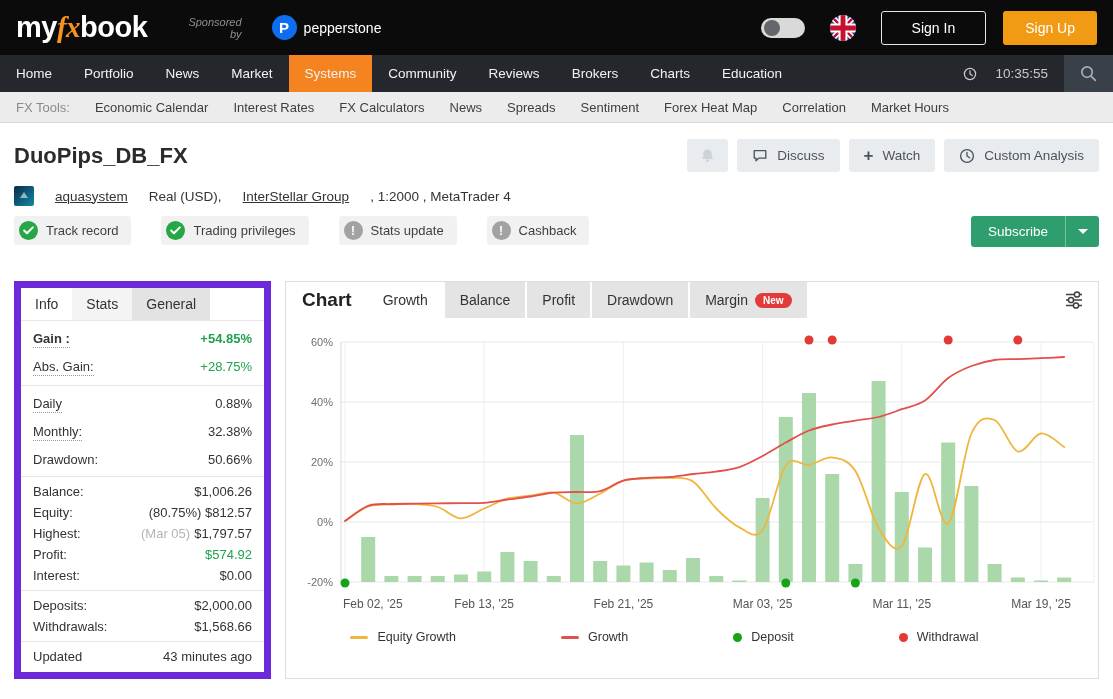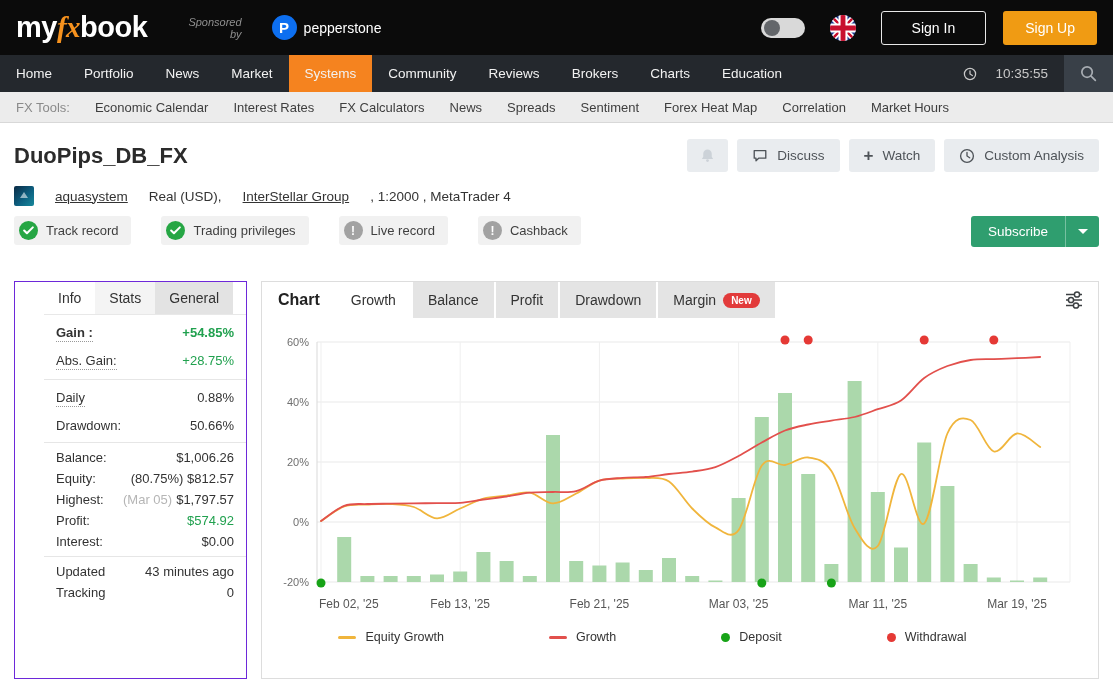--- a/index.html
+++ b/index.html
@@ -55,39 +55,39 @@
   .bicon.ok { background:#26a644; }
   .bicon.warn { background:#a2a2a2; color:#fff; font-weight:bold; font-size:12px; }
   .subscribe { margin-left:auto; display:flex; cursor:pointer; }
   .sub-main { background:#2f9e6f; color:#fff; font-size:13.5px; padding:0 17px; height:31px; line-height:31px; border-radius:3px 0 0 3px; }
   .sub-arrow { background:#2f9e6f; border-left:1px solid rgba(255,255,255,.35); width:34px; border-radius:0 3px 3px 0; display:flex; align-items:center; justify-content:center; }
   .chev { width:0; height:0; border-left:5px solid transparent; border-right:5px solid transparent; border-top:5px solid #fff; }
 
   
   .main-row { margin-top:34px; display:flex; gap:14px; align-items:flex-start; }
 
-  .info-panel { width:233px; height:398px; border:1px solid #6d28d9; overflow:hidden; background:#fff;padding-left:29px; }
+  .info-panel { width:257px; height:398px; border:7px solid #6d28d9; overflow:hidden; background:#fff; }
   .info-tabs { display:flex; border-bottom:1px solid #e8e8e8; }
   .info-tab { padding:8px 14px; font-size:14px; color:#333; cursor:pointer; }
   .info-tab.t0 { background:#fff; }
   .info-tab.t1 { background:#f4f4f4; }
   .info-tab.t2 { background:#e3e3e3; }
   .stat-section { padding:4px 0; border-bottom:1px solid #e6e6e6; }
   .stat-section:last-child { border-bottom:none; }
   .stat-row { display:flex; justify-content:space-between; align-items:baseline; padding:3px 12px; font-size:13px; color:#333; }
   .roomy .stat-row { padding:5.5px 12px; }
   .lbl.dotted { border-bottom:1px dotted #999; padding-bottom:1px; cursor:help; }
   .lbl.boldlbl { font-weight:bold; }
   .val.green { color:#21a14f; }
   .val.boldval { font-weight:bold; }
   .pre { color:#b5b5b5; margin-right:4px; }
 
   .chart-panel { flex:1; height:398px; border:1px solid #ddd; background:#fff; display:flex; flex-direction:column; }
   .chart-tabs { display:flex; height:36px; align-items:stretch; }
-  .chart-title { font-weight:bold; font-size:16px; color:#222; display:flex; align-items:center; padding:0 16px; }
+  .chart-title { font-weight:bold; font-size:19px; color:#222; display:flex; align-items:center; padding:0 16px; }
   .chart-tab { display:flex; align-items:center; padding:0 15px; background:#e4e4e4; color:#333; font-size:14px; margin-right:2px; cursor:pointer; }
   .chart-tab.active { background:#fff; }
   .new-pill { background:#e23b3b; color:#fff; font-size:10px; font-weight:bold; padding:2px 8px; border-radius:9px; margin-left:7px; }
   .chart-settings { margin-left:auto; display:flex; align-items:center; padding-right:13px; cursor:pointer; }
   #growthChart { display:block; margin-top:6px; }
   .legend { display:flex; justify-content:center; gap:105px; font-size:12.5px; color:#333; margin-top:2px; padding-right:55px; }
   .legend-item { display:flex; align-items:center; gap:9px; cursor:pointer; }
   .sw-line { width:18px; height:3px; border-radius:2px; }
   .sw-dot { width:9px; height:9px; border-radius:50%; }
 </style>
@@ -241,21 +241,21 @@
       <div class="badge">
         <span class="bicon ok">
           <svg width="11" height="9" viewBox="0 0 14 11">
               <polyline points="1.5,5.5 5,9 12.5,1.5" fill="none" stroke="#fff" stroke-width="2.6" stroke-linecap="round" stroke-linejoin="round"></polyline>
             </svg>
         </span>
         <span>Trading privileges</span>
       </div>
       <div class="badge">
         <span class="bicon warn">!</span>
-        <span>Live record</span>
+        <span>Stats update</span>
       </div>
       <div class="badge">
         <span class="bicon warn">!</span>
         <span>Cashback</span>
       </div>
       <div class="subscribe">
         <div class="sub-main">Subscribe</div>
         <div class="sub-arrow">
             <div class="chev"></div>
           </div>
@@ -281,20 +281,24 @@
             <span class="val green">+28.75%</span>
           </div>
         </div>
 
         <div class="stat-section roomy">
           <div class="stat-row">
             <span class="lbl dotted">Daily</span>
             <span class="val">0.88%</span>
           </div>
           <div class="stat-row">
+            <span class="lbl dotted">Monthly:</span>
+            <span class="val">32.38%</span>
+          </div>
+          <div class="stat-row">
             <span class="lbl">Drawdown:</span>
             <span class="val">50.66%</span>
           </div>
         </div>
 
         <div class="stat-section">
           <div class="stat-row">
             <span class="lbl">Balance:</span>
             <span class="val">$1,006.26</span>
           </div>
@@ -309,20 +313,30 @@
           <div class="stat-row">
             <span class="lbl">Profit:</span>
             <span class="val green">$574.92</span>
           </div>
           <div class="stat-row">
             <span class="lbl">Interest:</span>
             <span class="val">$0.00</span>
           </div>
         </div>
 
+        <div class="stat-section">
+          <div class="stat-row">
+            <span class="lbl">Deposits:</span>
+            <span class="val">$2,000.00</span>
+          </div>
+          <div class="stat-row">
+            <span class="lbl">Withdrawals:</span>
+            <span class="val">$1,568.66</span>
+          </div>
+        </div>
 
         <div class="stat-section">
           <div class="stat-row">
             <span class="lbl">Updated</span>
             <span class="val">43 minutes ago</span>
           </div>
           <div class="stat-row">
             <span class="lbl">Tracking</span>
             <span class="val">0</span>
           </div>

